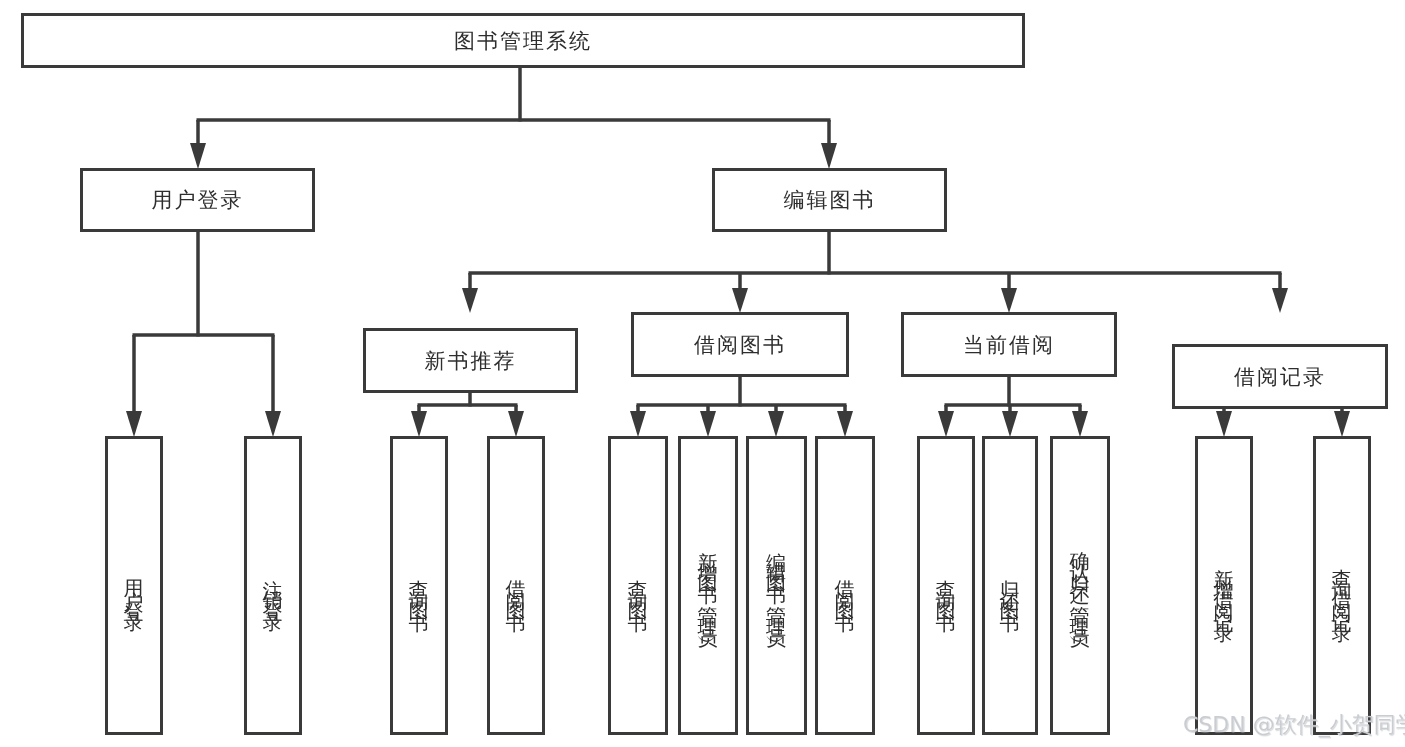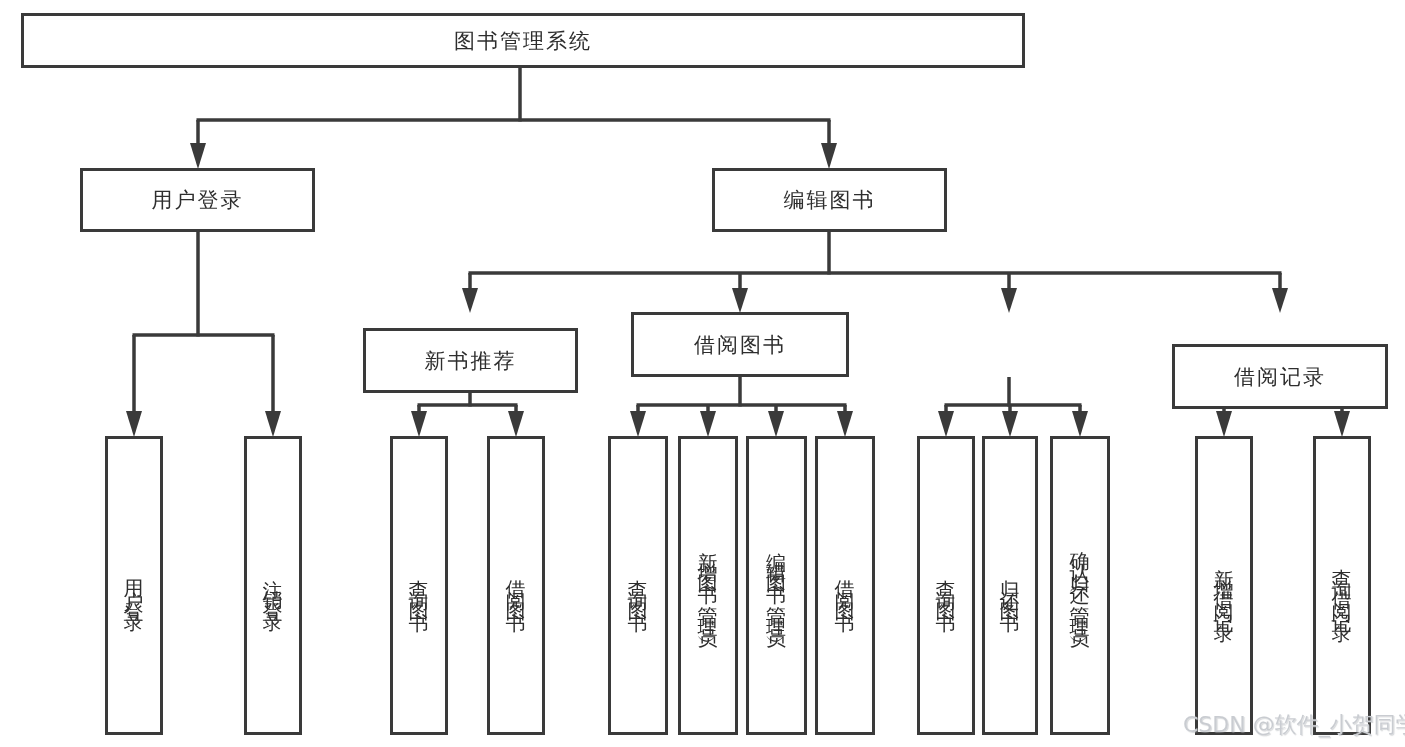--- a/index.html
+++ b/index.html
@@ -109,20 +109,23 @@
   <div class="node hbox" style="left:712px;top:168px;width:235px;height:64px;">
     <span>编辑图书</span>
   </div>
 
   <div class="node hbox" style="left:363px;top:328px;width:215px;height:65px;">
     <span>新书推荐</span>
   </div>
   <div class="node hbox" style="left:631px;top:312px;width:218px;height:65px;">
     <span>借阅图书</span>
   </div>
+  <div class="node hbox" style="left:901px;top:312px;width:216px;height:65px;">
+    <span>当前借阅</span>
+  </div>
   <div class="node hbox" style="left:1172px;top:312px;width:216px;height:65px;margin-top:32px;">
     <span>借阅记录</span>
   </div>
 
   <div class="node vbox" style="left:105px;top:436px;width:58px;height:299px;">
     <span>用户登录</span>
   </div>
   <div class="node vbox" style="left:244px;top:436px;width:58px;height:299px;">
     <span>注销登录</span>
   </div>

